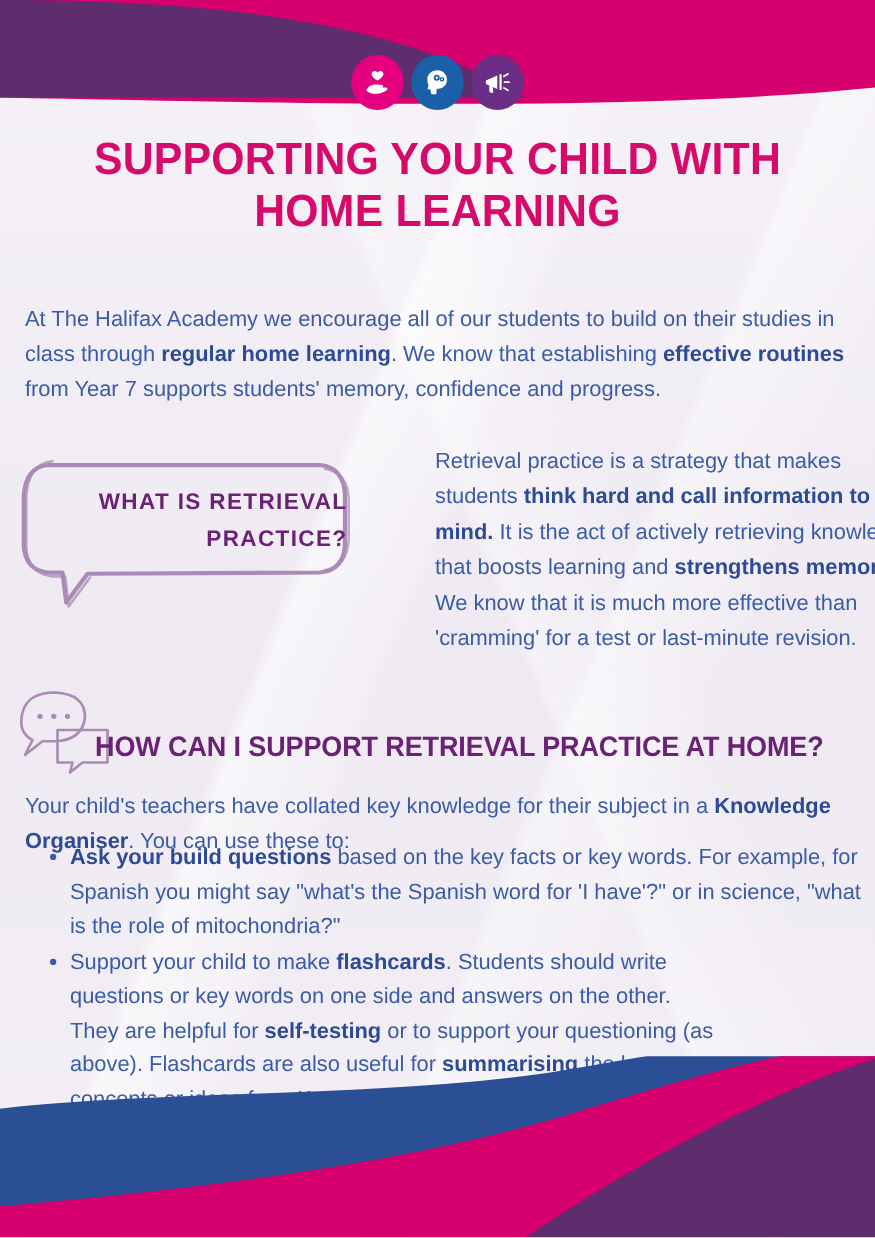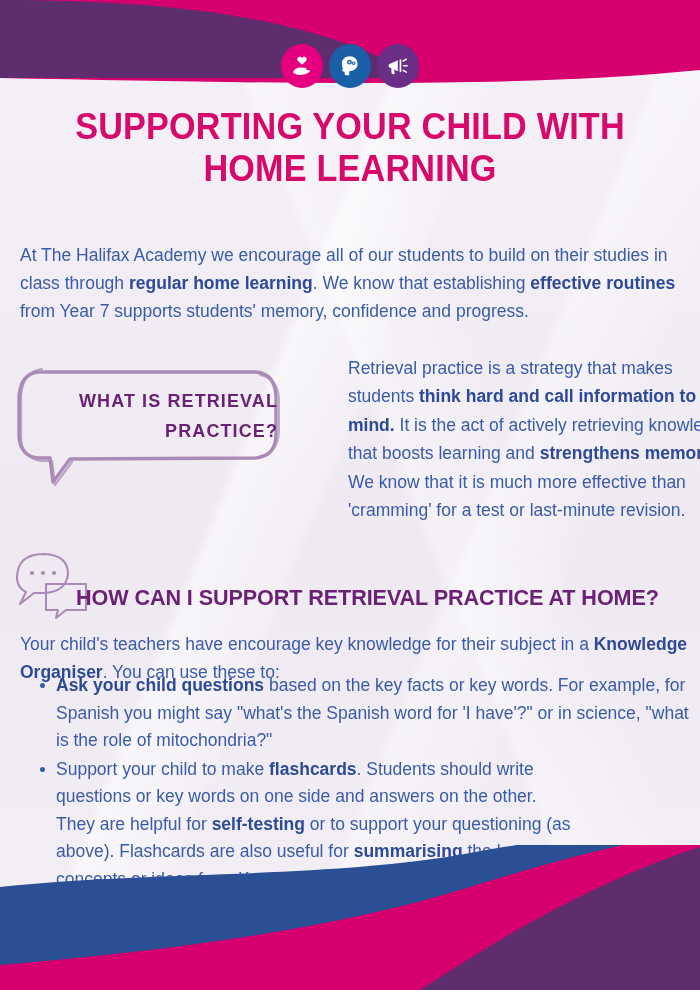--- a/index.html
+++ b/index.html
@@ -261,24 +261,24 @@
   <svg class="dots-bubble" viewBox="0 0 100 72">
     <path d="M36 6 Q14 6 10 22 Q6 38 18 44 L12 56 L26 45 L36 45 Q58 44 60 26 Q60 7 36 6 Z" fill="none" stroke="#a98bb5" stroke-width="2.1" stroke-linejoin="round" stroke-linecap="round"></path>
     <circle cx="24" cy="25" r="2.1" fill="#a98bb5"></circle>
     <circle cx="35" cy="25" r="2.1" fill="#a98bb5"></circle>
     <circle cx="46" cy="25" r="2.1" fill="#a98bb5"></circle>
     <path d="M38 36 L78 36 L78 62 L58 62 L48 70 L50 62 L38 62 Z" fill="none" stroke="#a98bb5" stroke-width="2.1" stroke-linejoin="round" stroke-linecap="round"></path>
   </svg>
 
   <h2 class="section-heading">HOW CAN I SUPPORT RETRIEVAL PRACTICE AT HOME?</h2>
 
-  <p class="para para-sub"><span>Your child's teachers have encourage key knowledge for their subject in a </span><b>Knowledge Organiser</b><span>. You can use these to:</span></p>
+  <p class="para para-sub"><span>Your child's teachers have collated key knowledge for their subject in a </span><b>Knowledge Organiser</b><span>. You can use these to:</span></p>
 
   <ul class="bullets">
-    <li><b>Ask your child questions</b><span> based on the key facts or key words. For example, for Spanish you might say "what's the Spanish word for 'I have'?" or in science, "what is the role of mitochondria?"</span></li>
+    <li><b>Ask your build questions</b><span> based on the key facts or key words. For example, for Spanish you might say "what's the Spanish word for 'I have'?" or in science, "what is the role of mitochondria?"</span></li>
     <li class="narrow"><span>Support your child to make </span><b>flashcards</b><span>. Students should write questions or key words on one side and answers on the other. They are helpful for </span><b>self-testing</b><span> or to support your questioning (as above). Flashcards are also useful for </span><b>summarising</b><span> the key concepts or ideas from Knowledge Organisers and exercise books.</span></li>
   </ul>
 
   <svg class="wave-bottom" viewBox="0 0 700 145" width="700" height="145" preserveAspectRatio="none">
     <path d="M0,42 C140,26 330,34 470,8 C545,-6 620,-14 700,-26 L700,145 L0,145 Z" fill="#2b4f94"></path>
     <path d="M0,120 C160,106 330,86 470,42 C560,14 630,-4 700,-14 L700,145 L0,145 Z" fill="#d6006e"></path>
     <path d="M420,145 C500,92 600,34 700,2 L700,145 Z" fill="#5e2d6e"></path>
   </svg>
 
 </div>

